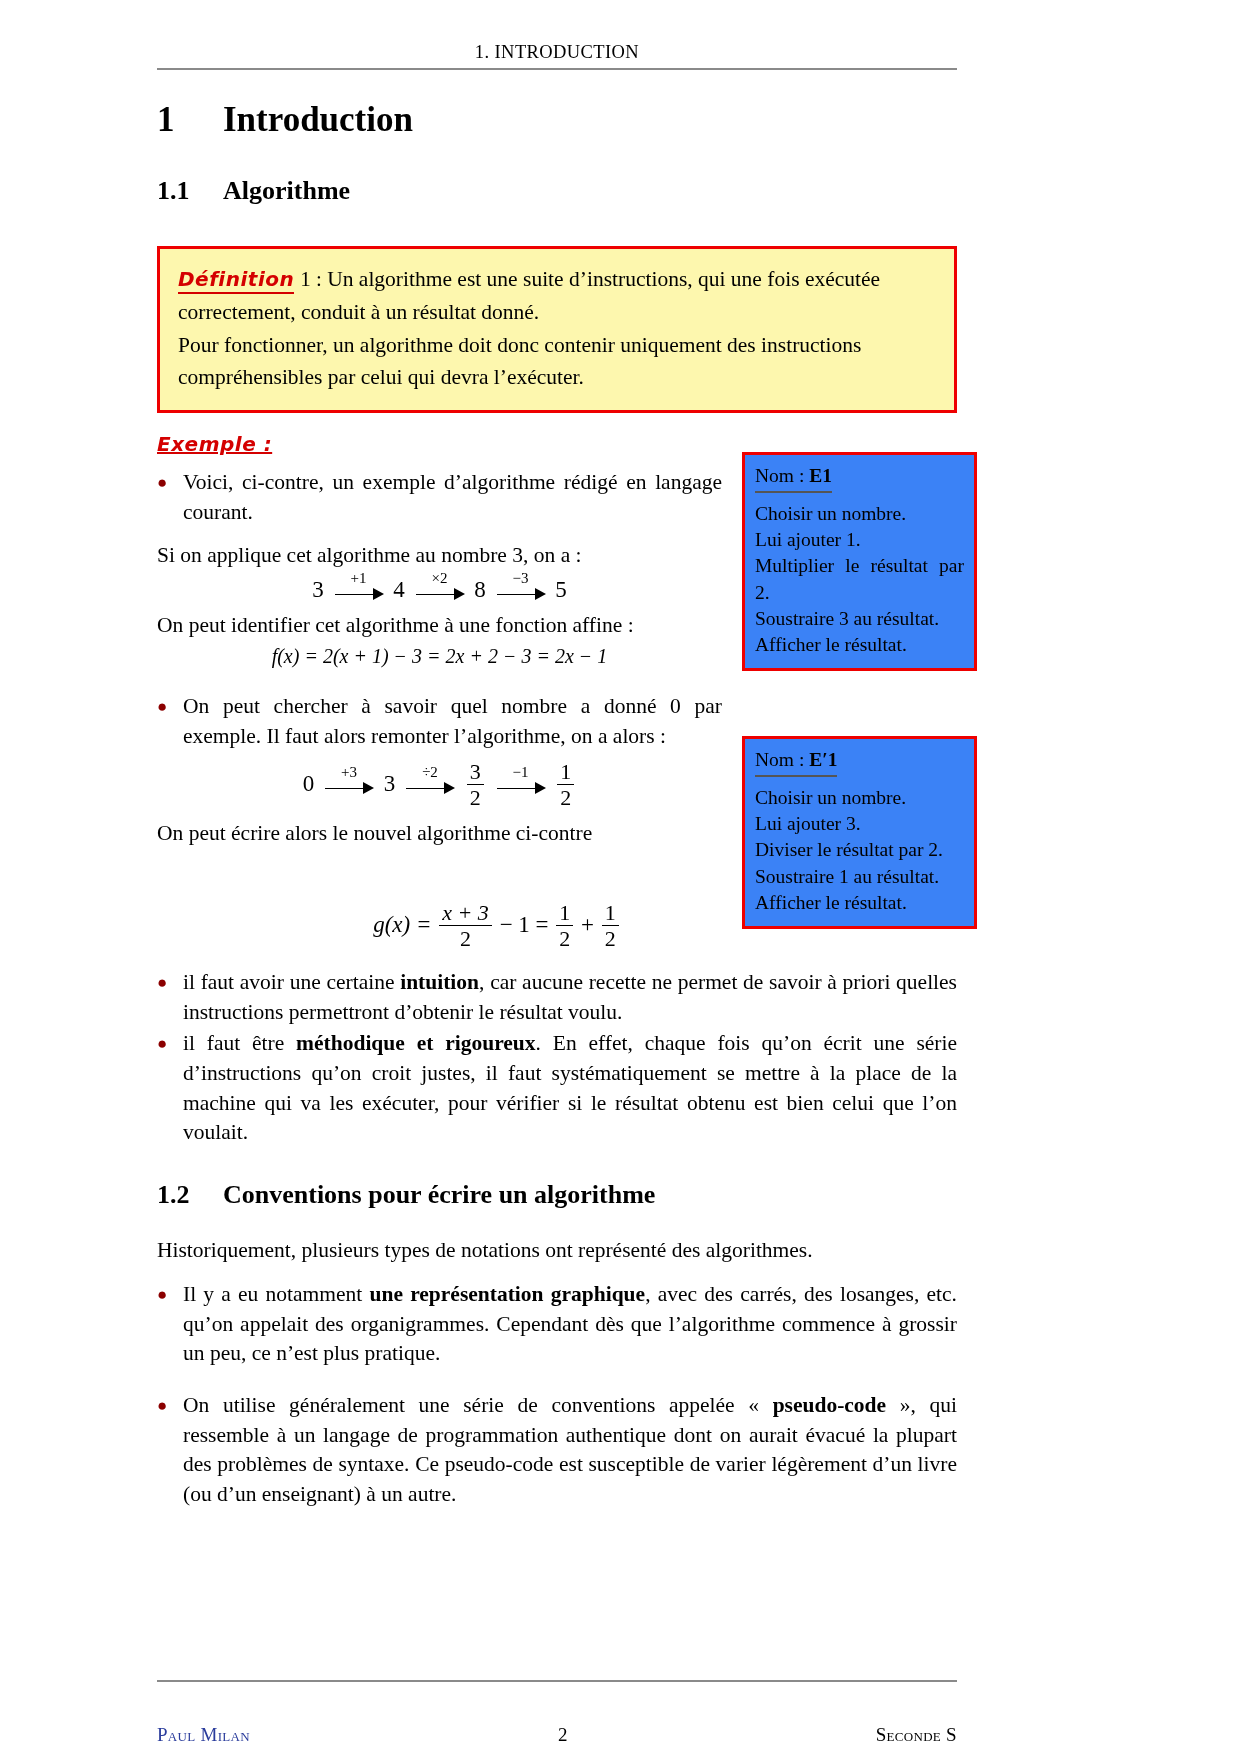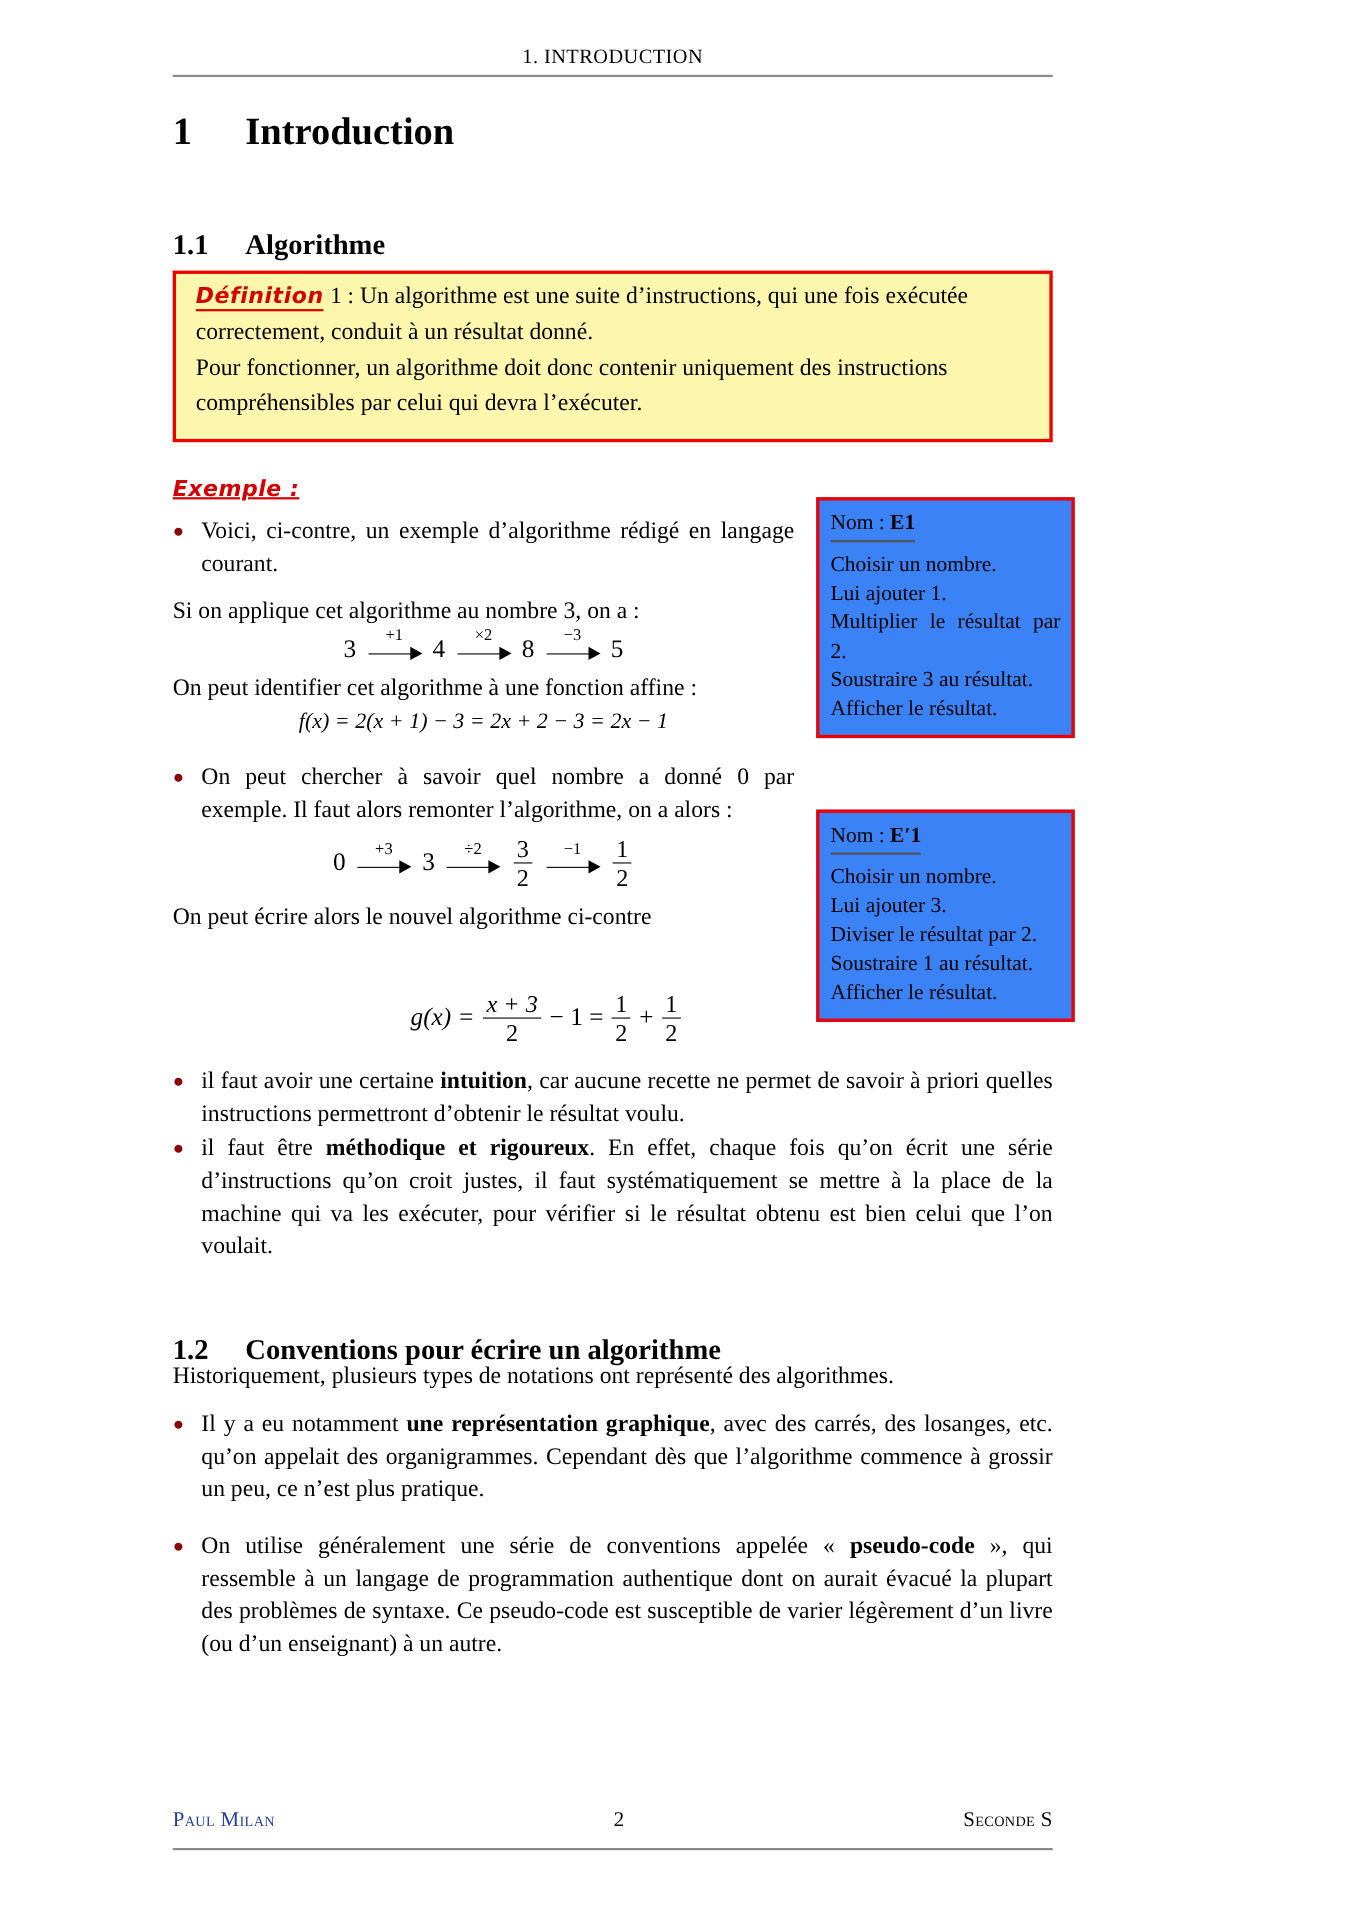--- a/index.html
+++ b/index.html
@@ -49,21 +49,21 @@
     position: absolute;
     left: 157px;
     top: 1680px;
     width: 800px;
     height: 2px;
     background: #8a8a8a;
   }
   .footer {
     position: absolute;
     left: 157px;
-    top: 1644px;
+    top: 1724px;
     width: 800px;
     display: flex;
     justify-content: space-between;
     align-items: center;
     font-size: 19px;
     font-variant: small-caps;
     letter-spacing: 0.3px;
   }
   .footer .f-left { color: #2a3c9c; }
   .footer .f-mid { color: #000; font-variant: normal; font-size: 19px; }
@@ -78,35 +78,35 @@
     font-size: 35px;
     font-weight: bold;
     letter-spacing: 0px;
   }
   h1.sec .num { display: inline-block; width: 66px; }
   h2.sub {
     margin: 0;
     font-size: 26px;
     font-weight: bold;
   }
-  h2.sub .num { display: inline-block; width: 66px; margin-top: 32px; }
+  h2.sub .num { display: inline-block; width: 66px; }
 
   #sub11 { position: absolute; left: 157px; top: 176px; }
   #sub12 { position: absolute; left: 157px; top: 1180px; }
 
   
   .defbox {
     position: absolute;
     left: 157px;
     top: 246px;
     width: 800px;
     box-sizing: border-box;
     background: #fdf7ae;
     border: 3px solid #ee0000;
-    padding: 3px 18px 16px 18px;
+    padding: 14px 18px 16px 18px;
     font-size: 21.5px;
     line-height: 1.52;
   }
   .deflabel {
     color: #d40000;
     font-family: "DejaVu Sans", sans-serif;
     font-weight: bold;
     font-size: 20px;
     font-style: italic;
     letter-spacing: 0.5px;

